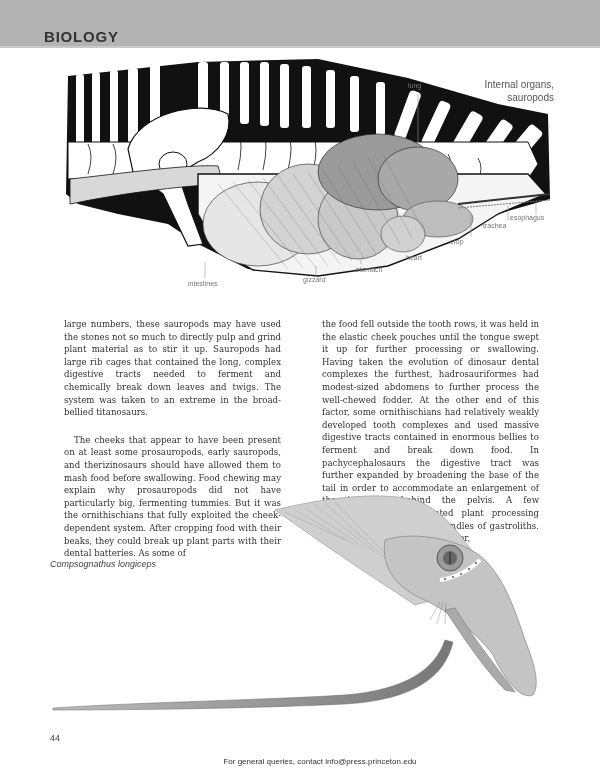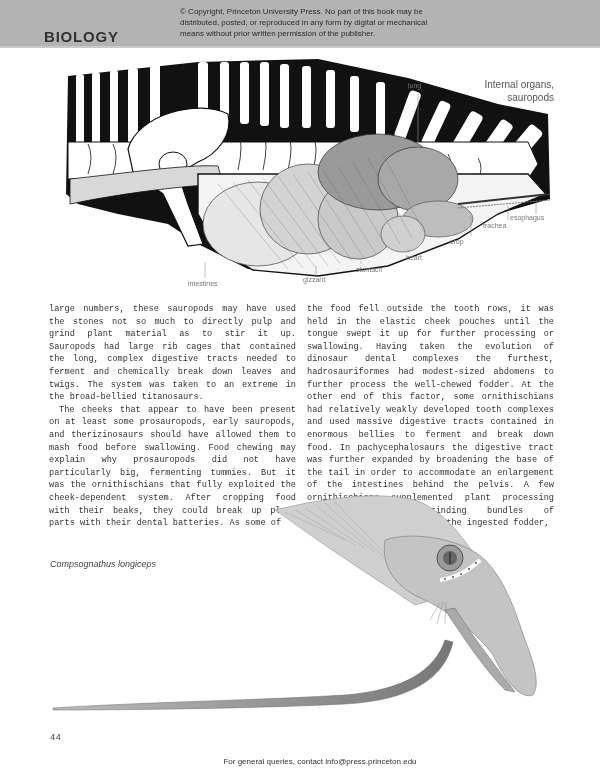--- a/index.html
+++ b/index.html
@@ -33,44 +33,43 @@
   }
 
   
   .col {
     position: absolute; top: 303px; width: 247px;
     font-family: "DejaVu Serif", "Liberation Serif", serif; font-size: 8.6px; line-height: 12.6px;
     color: #333; text-align: justify; hyphens: manual;
   }
   .col-left { left: 49px; }
   .col-right { left: 307px; }
-  .col p { margin: 0; font-family: Liberation Mono, monospace; }
+  .col p { margin: 15px; }
   .col p.indent { text-indent: 10px; }
 
   .caption-compso {
     position: absolute; left: 50px; top: 516px;
     font-family: "Liberation Sans", sans-serif; font-style: italic; font-size: 9px; color: #444; margin-top: 43px;
   }
   .fig-compso { position: absolute; left: 45px; top: 490px; width: 520px; height: 230px; }
 
   .page-number {
     position: absolute; left: 50px; top: 733px;
-    font-family: Liberation Mono, monospace; font-size: 9px; color: #444;
+    font-family: Liberation Sans, sans-serif; font-size: 9px; color: #444;
   }
   .footer-contact {
     position: absolute; left: 0; width: 600px; top: 757px; text-align: center;
     font-family: "Liberation Sans", sans-serif; font-size: 8px; color: #333; padding-left: 40px;
   }
 </style>
 </head>
 <body>
 
 <div class="header-band">
   <div class="section-label">BIOLOGY</div>
-  <div class="copyright">© Copyright, Princeton University Press. No part of this book may be distributed, posted, or reproduced in any form by digital or mechanical means without prior written permission of the publisher.</div>
 </div>
 
 <div class="fig-sauropod">
   <svg width="500" height="236" viewBox="0 0 500 236">
 
     <path d="M10,22 L140,8 L260,5 L350,24 L440,50 L490,60 L492,145 L440,160 L400,180 L330,210 L260,220 L190,215 L140,190 L110,170 L60,160 L20,150 L8,140 Z" fill="#111"></path>
 
     <g fill="#fff">
       <rect x="18" y="20" width="8" height="70" rx="3"></rect>
       <rect x="34" y="18" width="8" height="72" rx="3"></rect>

